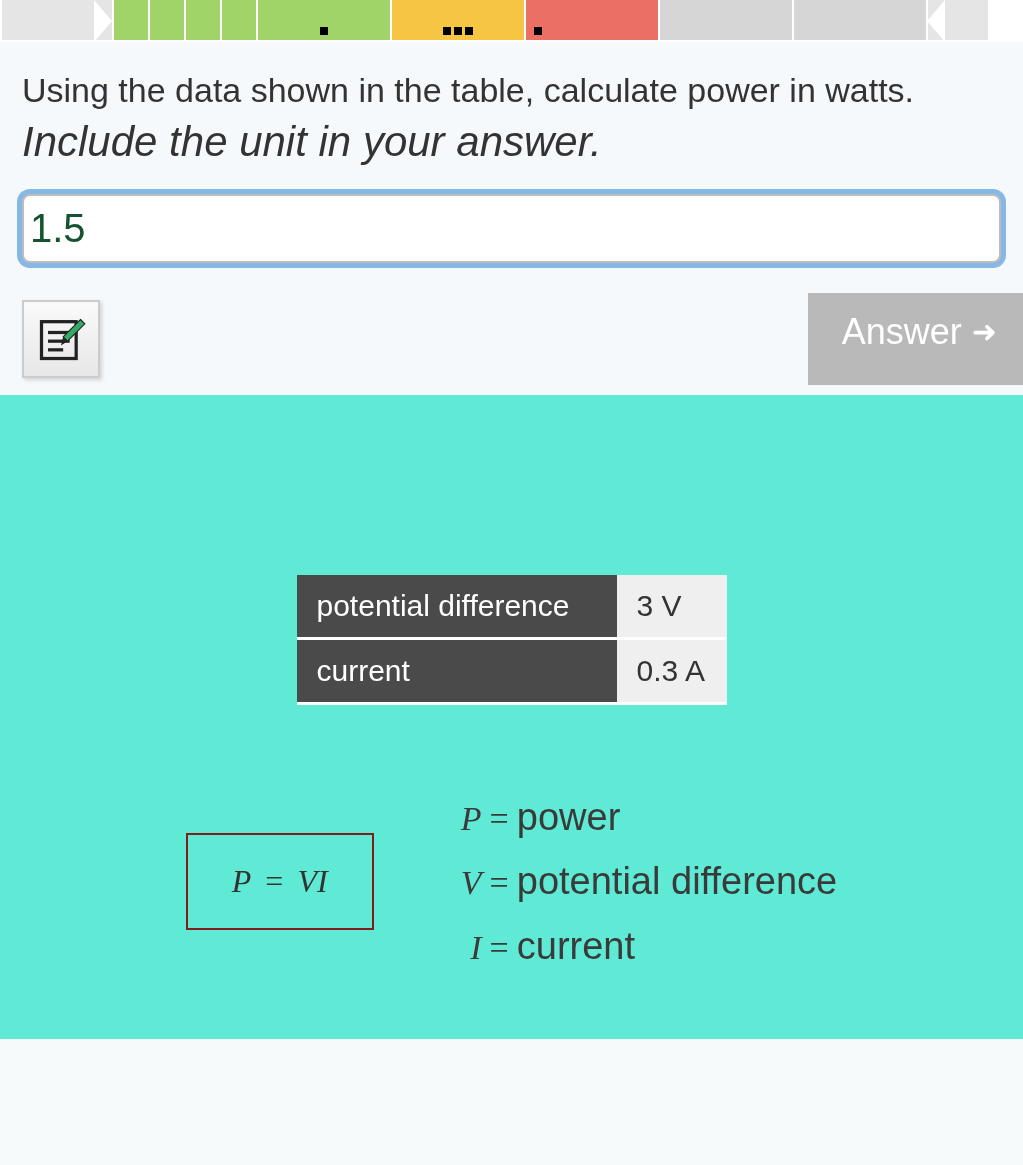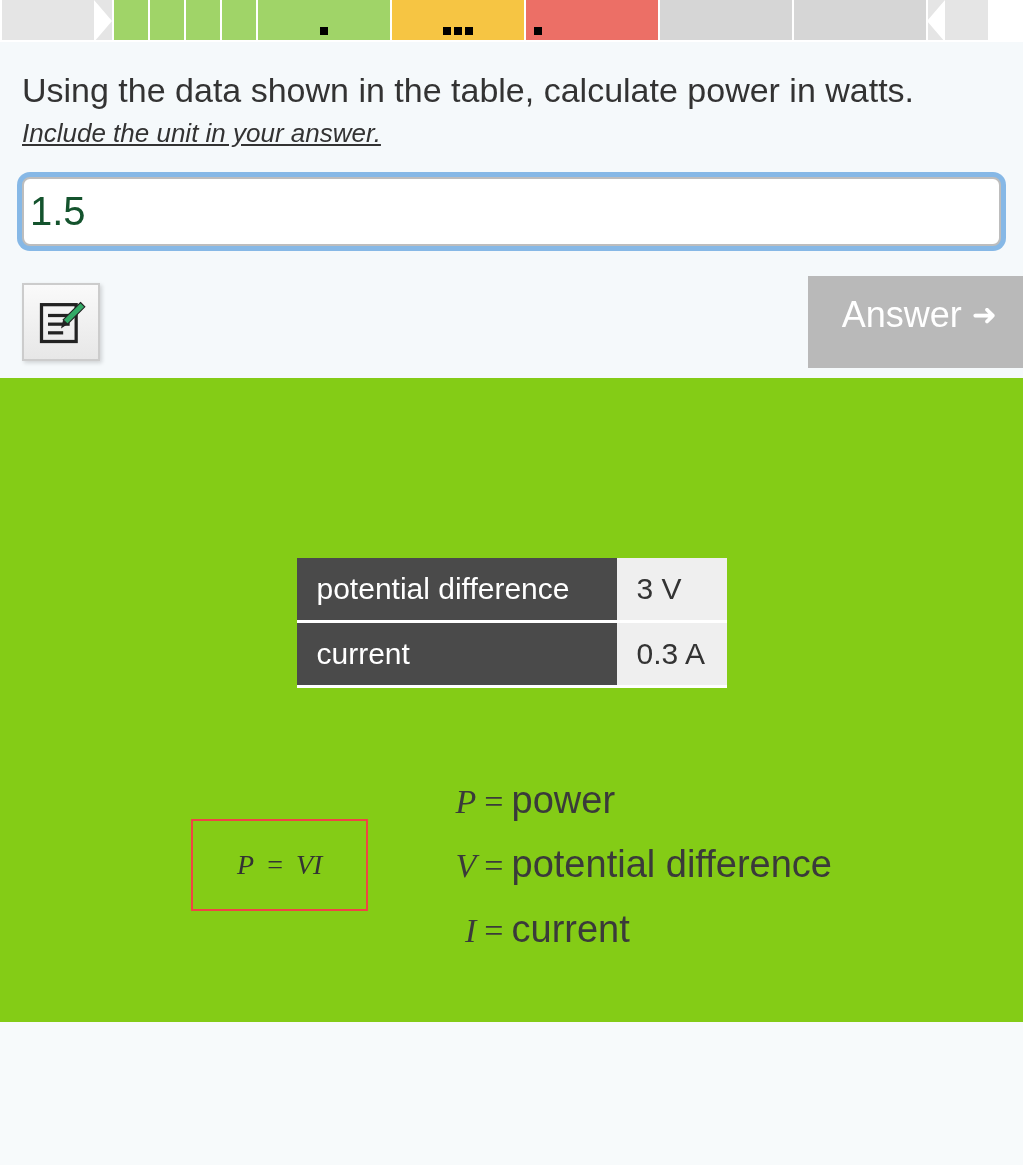--- a/index.html
+++ b/index.html
@@ -93,25 +93,24 @@
     padding: 26px 22px 10px 22px;
     background: #f5f9fb;
   }
   .question-text {
     font-size: 34px;
     color: #333;
     line-height: 1.35;
     margin-bottom: 4px;
   }
   .question-hint {
-    font-size: 26px;
+    font-size: 42px;
     font-style: italic;
     color: #333;
     margin-bottom: 28px;
-    text-decoration: underline;
   }
   .answer-input {
     width: 100%;
     font-size: 40px;
     color: #14532d;
     padding: 10px 6px;
     border: 2px solid #bdbdbd;
     border-radius: 8px;
     outline: none;
     box-shadow: 0 0 0 5px #86b8e6;
@@ -142,21 +141,21 @@
     display: flex;
     align-items: center;
     gap: 10px;
     margin-right: -22px;
   }
   .answer-btn .arrow-icon {
     font-size: 30px;
     display: inline-block;
   }
   .content-area {
-    background: #84cc16;
+    background: #5eead4;
     padding: 180px 60px 60px 60px;
     display: flex;
     flex-direction: column;
     align-items: center;
     gap: 80px;
   }
   .data-table {
     border-collapse: collapse;
     font-size: 30px;
   }
@@ -174,23 +173,23 @@
     color: #333;
     border-bottom: 3px solid #fff;
     min-width: 110px;
   }
   .formula-row {
     display: flex;
     align-items: center;
     gap: 70px;
   }
   .formula-box {
-    border: 2px solid #ef4444;
+    border: 2px solid #7f1d1d;
     padding: 28px 44px;
-    font-size: 28px;
+    font-size: 32px;
     font-family: "Times New Roman", serif;
     font-style: italic;
     color: #333;
   }
   .formula-box .eq { font-style: normal; margin: 0 6px; }
   .legend {
     font-family: "Times New Roman", serif;
     font-size: 34px;
     color: #3a3a3a;
     line-height: 1.7;

